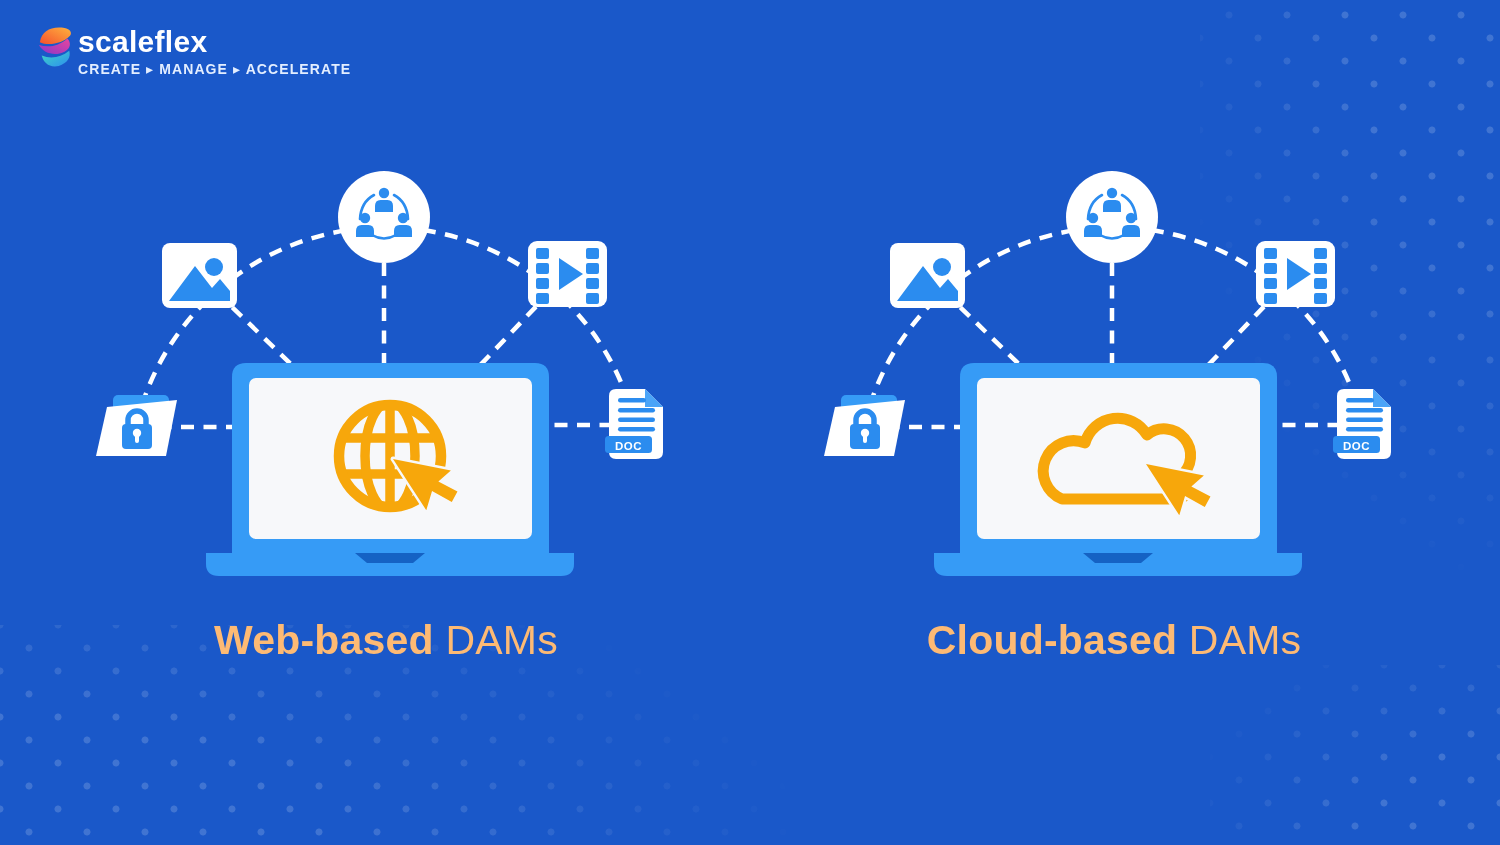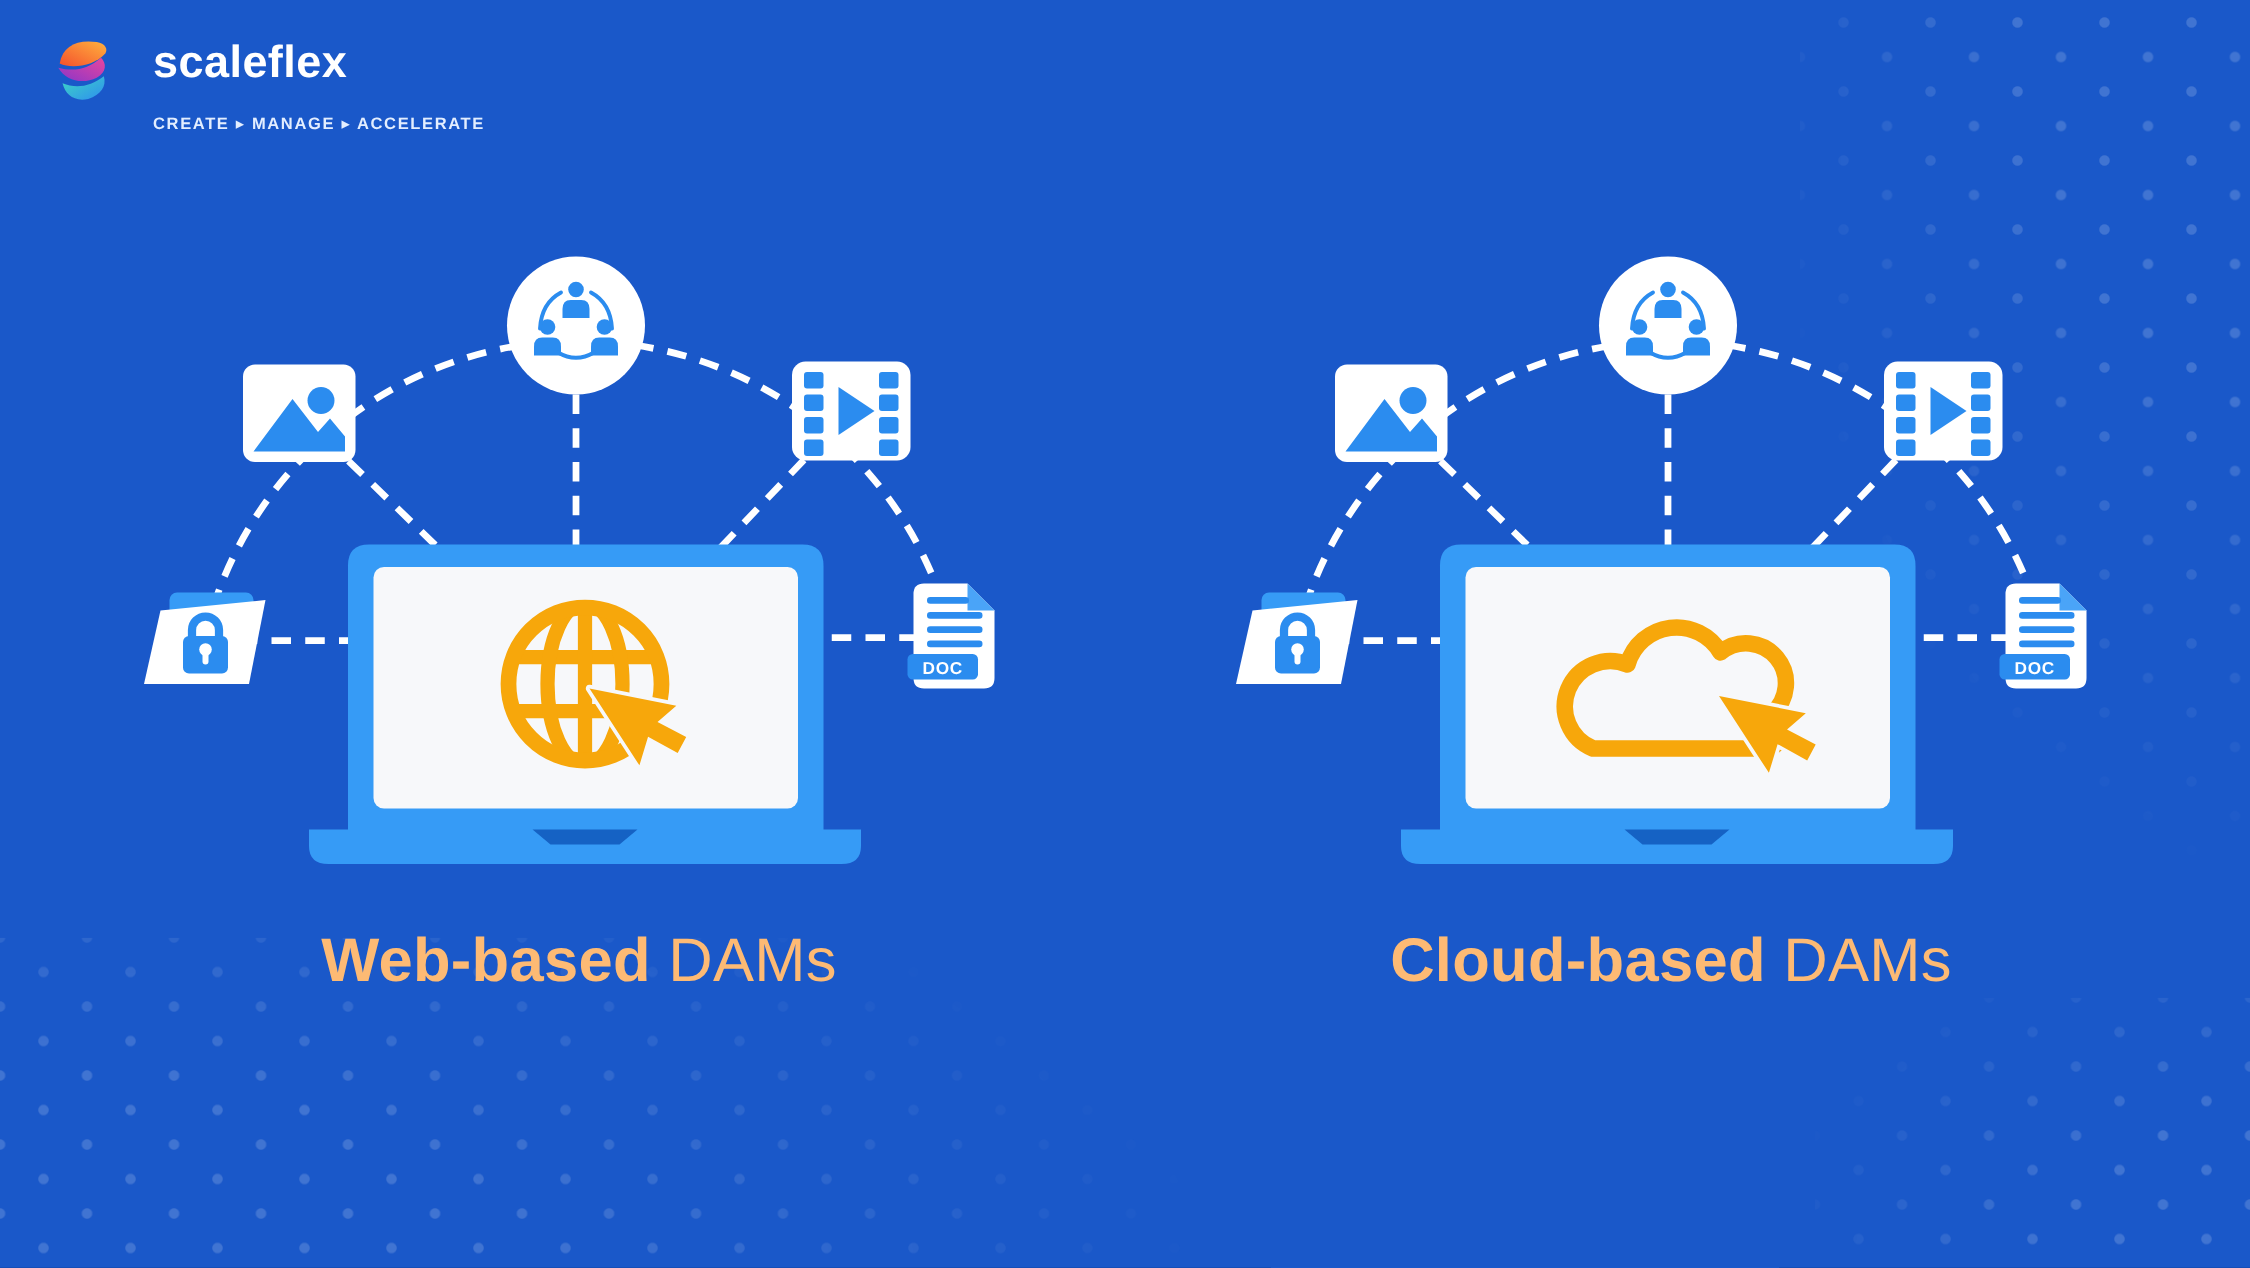--- a/index.html
+++ b/index.html
@@ -17,24 +17,24 @@
     -webkit-mask-image:radial-gradient(115% 105% at 100% 0%, #000 45%, transparent 98%);
             mask-image:radial-gradient(115% 105% at 100% 0%, #000 45%, transparent 98%);}
   .dots-bl{left:0;bottom:0;width:800px;height:220px;
     -webkit-mask-image:radial-gradient(105% 150% at 0% 100%, #000 40%, transparent 97%);
             mask-image:radial-gradient(105% 150% at 0% 100%, #000 40%, transparent 97%);}
   .dots-br{right:0;bottom:0;width:290px;height:180px;
     -webkit-mask-image:radial-gradient(115% 140% at 100% 100%, #000 40%, transparent 97%);
             mask-image:radial-gradient(115% 140% at 100% 100%, #000 40%, transparent 97%);}
 
   
-  .brand{position:absolute;top:24px;left:36px;display:flex;align-items:flex-start;gap:28px;}
+  .brand{position:absolute;top:24px;left:36px;display:flex;align-items:flex-start;gap:4px;}
   .logo-mark{width:38px;height:46px;}
   .brand-name{color:#fff;font-size:30px;font-weight:700;line-height:30px;letter-spacing:.3px;margin-top:3px;}
-  .brand-tagline{color:#e3eeff;font-size:11px;font-weight:700;letter-spacing:1.1px;margin-top:19px;white-space:nowrap;}
+  .brand-tagline{color:#e3eeff;font-size:14px;font-weight:700;letter-spacing:1.1px;margin-top:4px;white-space:nowrap;}
 
   
   .diagram{position:absolute;top:150px;width:640px;height:540px;}
   .diagram-web{left:66px;}
   .diagram-cloud{left:794px;}
   .diagram svg.scene{display:block;}
   .caption{position:absolute;top:466px;left:0;width:100%;text-align:center;
     color:#fdba74;font-size:41px;line-height:48px;letter-spacing:.2px;white-space:nowrap;}
   .caption .cb{font-weight:700;}
 

